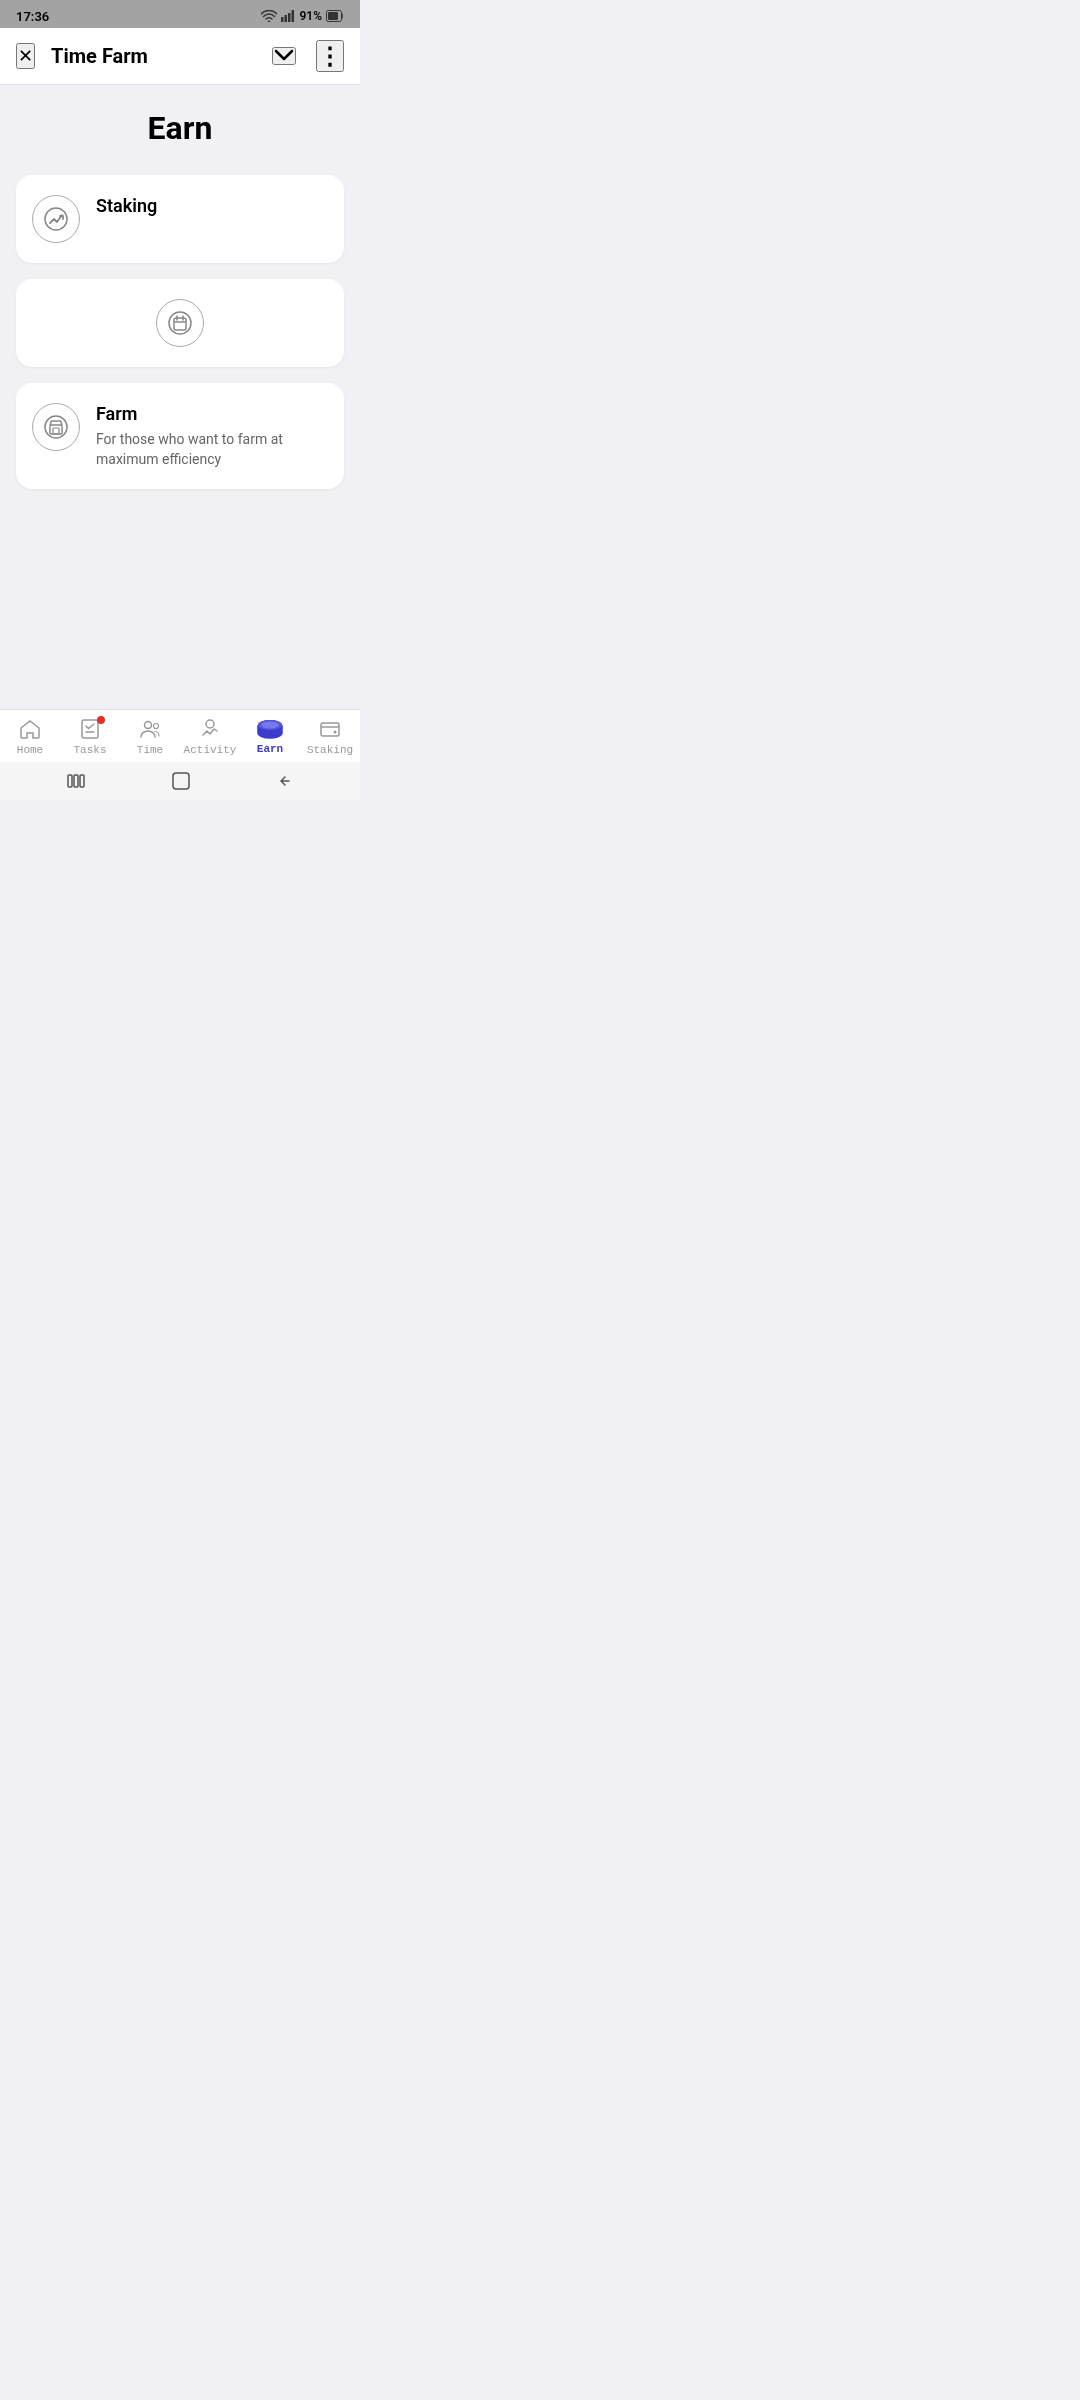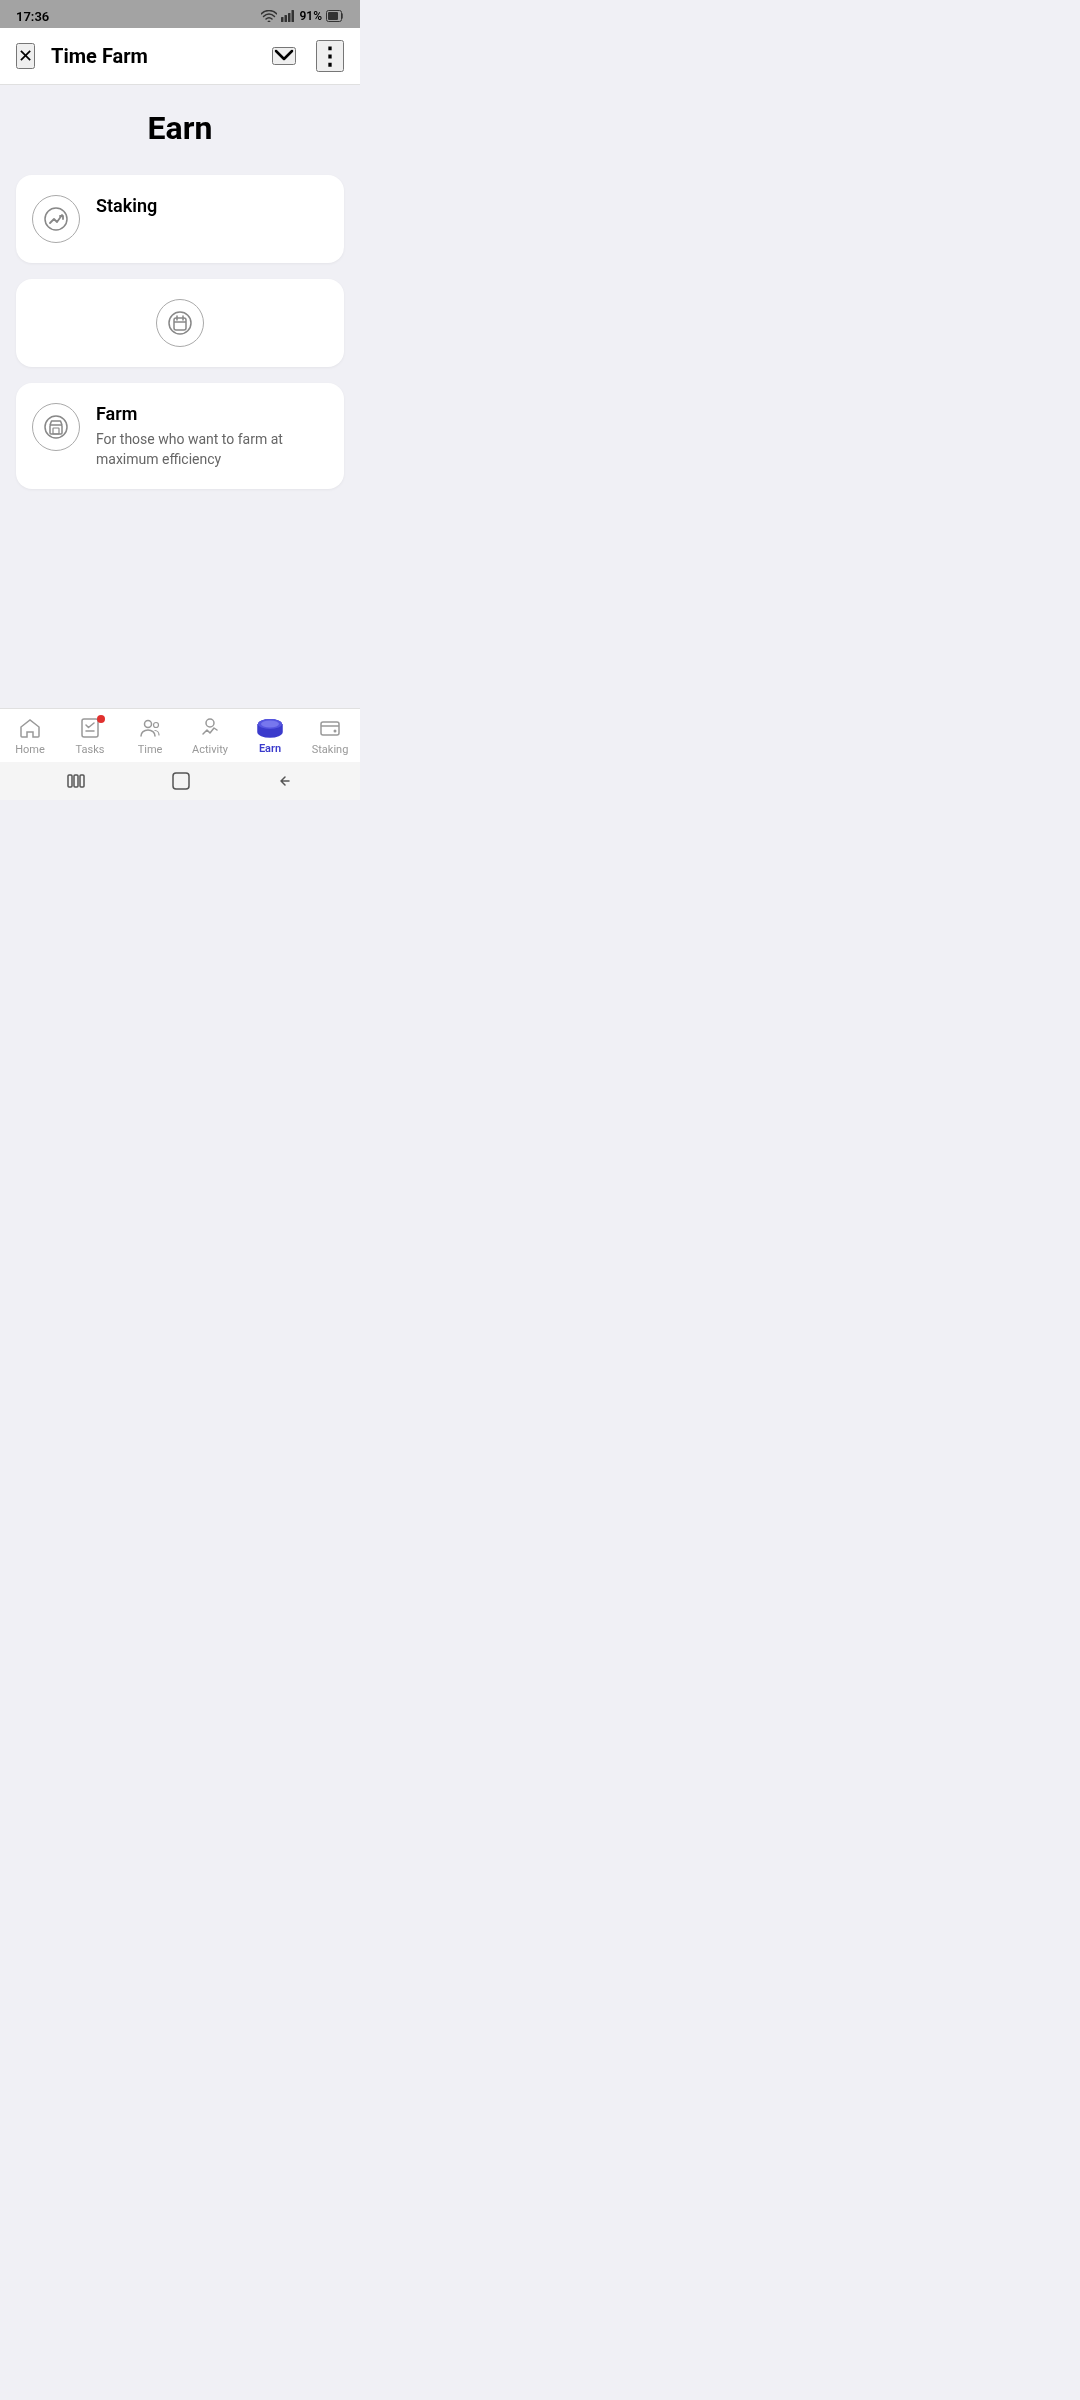--- a/index.html
+++ b/index.html
@@ -154,20 +154,21 @@
       padding: 8px 0 6px;
     }
 
     .nav-item {
       display: flex;
       flex-direction: column;
       align-items: center;
       gap: 4px;
       cursor: pointer;
       min-width: 56px;
+      font-family: Liberation Mono, monospace;
     }
 
     .nav-icon {
       font-size: 22px;
       color: #999;
       position: relative;
       display: flex;
       align-items: center;
       justify-content: center;
     }

